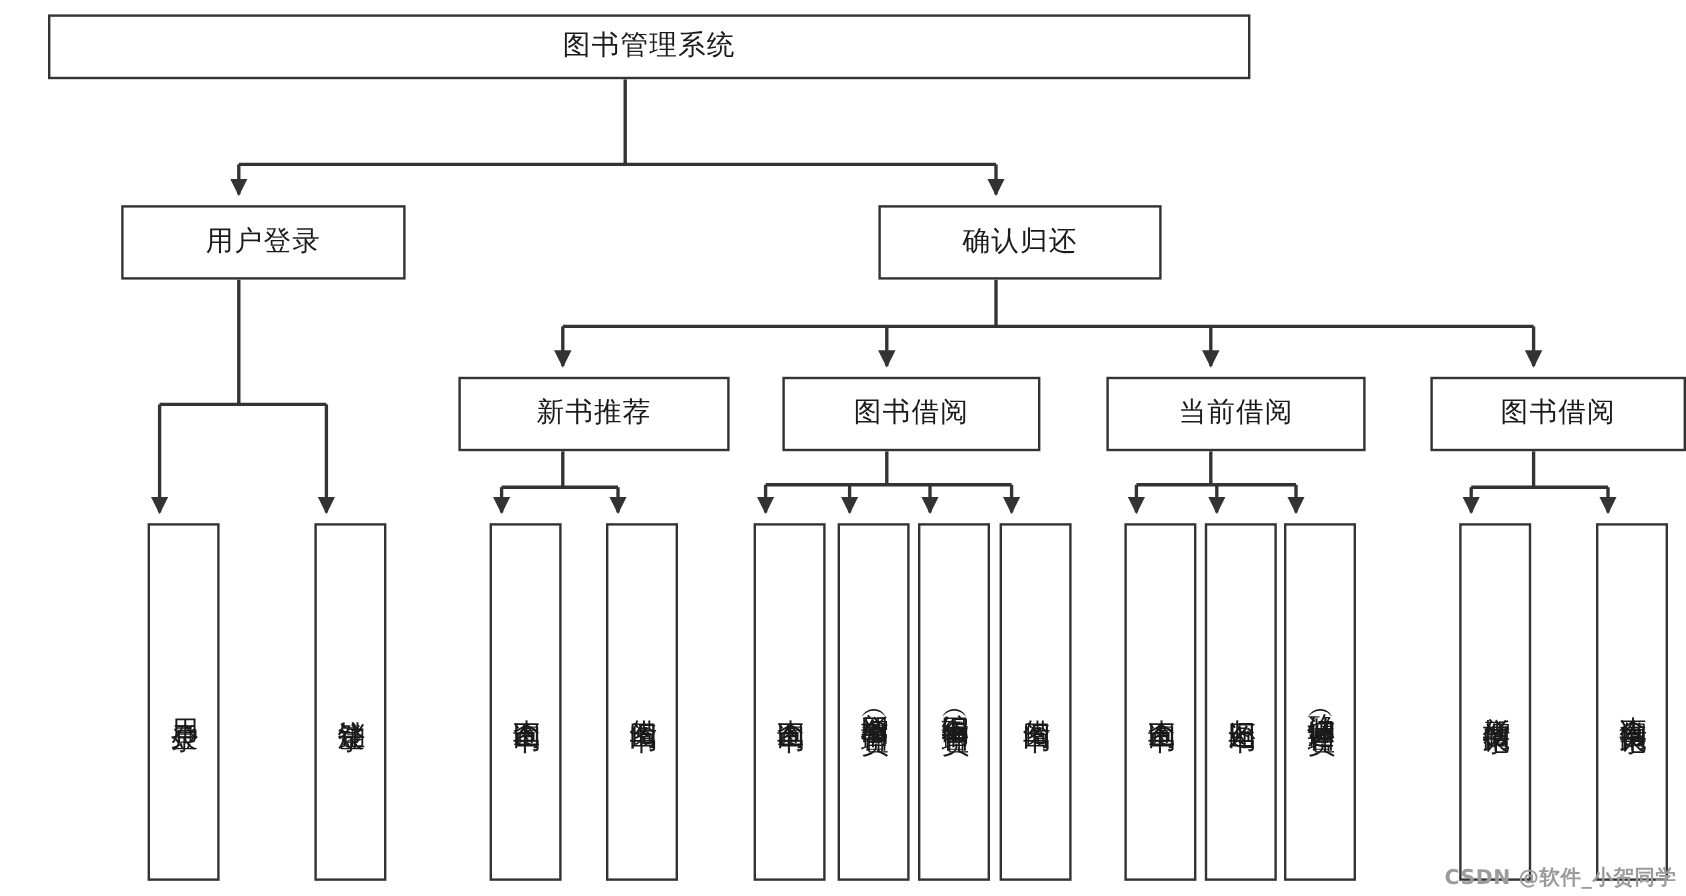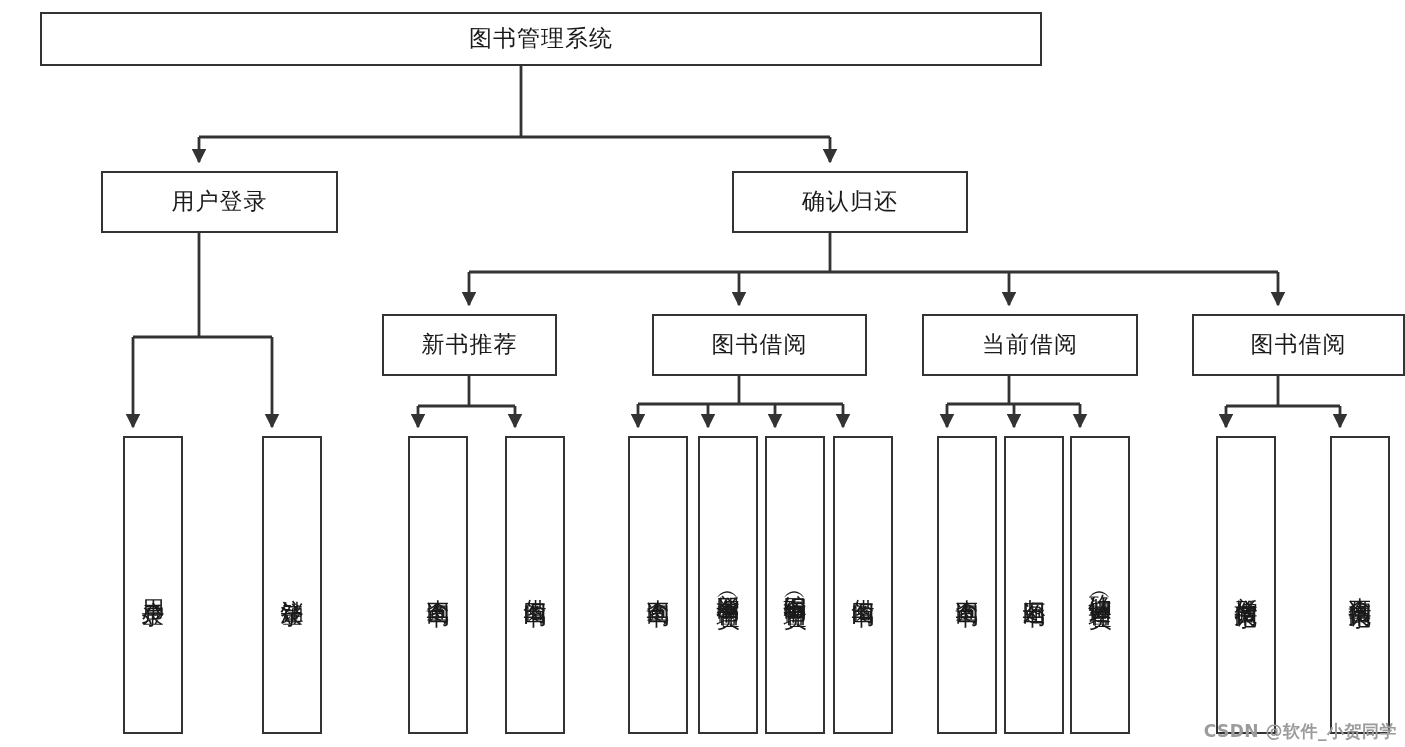--- a/index.html
+++ b/index.html
@@ -132,21 +132,21 @@
     <span>图书管理系统</span>
   </div>
 
   <div class="node node-h" style="left:81px; top:171px; width:237px; height:62px;">
     <span>用户登录</span>
   </div>
   <div class="node node-h" style="left:712px; top:171px; width:236px; height:62px;">
     <span>确认归还</span>
   </div>
 
-  <div class="node node-h" style="left:362px; top:314px; width:175px; height:62px;">
+  <div class="node node-h" style="left:362px; top:314px; width:226px; height:62px;">
     <span>新书推荐</span>
   </div>
   <div class="node node-h" style="left:902px; top:314px; width:216px; height:62px;">
     <span>当前借阅</span>
   </div>
   <div class="node node-h" style="left:632px; top:314px; width:215px; height:62px;">
     <span>图书借阅</span>
   </div>
   <div class="node node-h" style="left:1172px; top:314px; width:213px; height:62px;">
     <span>图书借阅</span>

